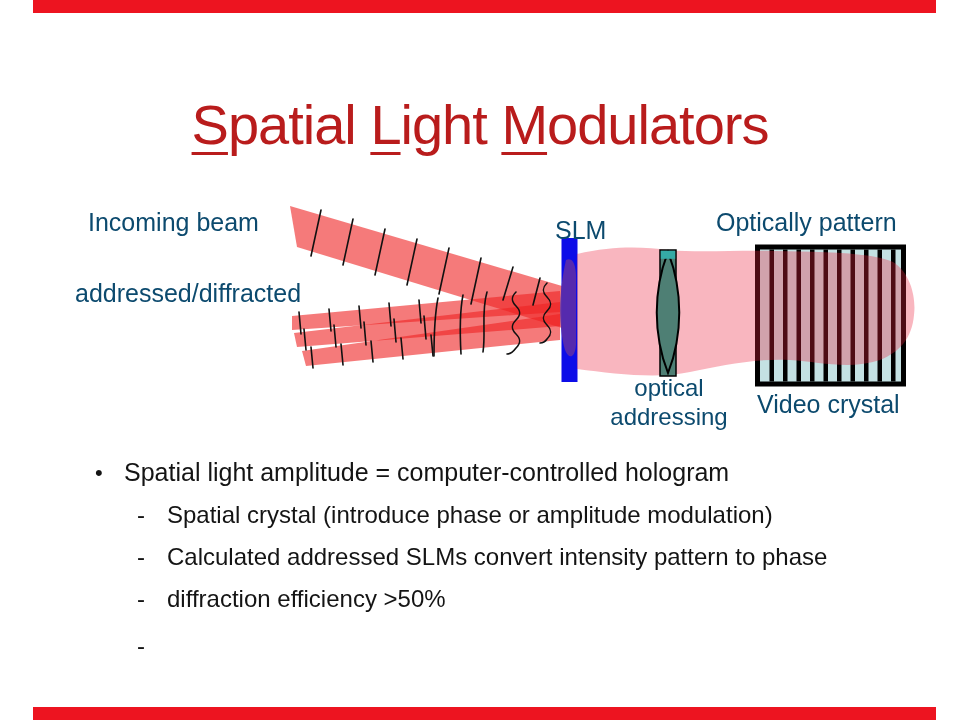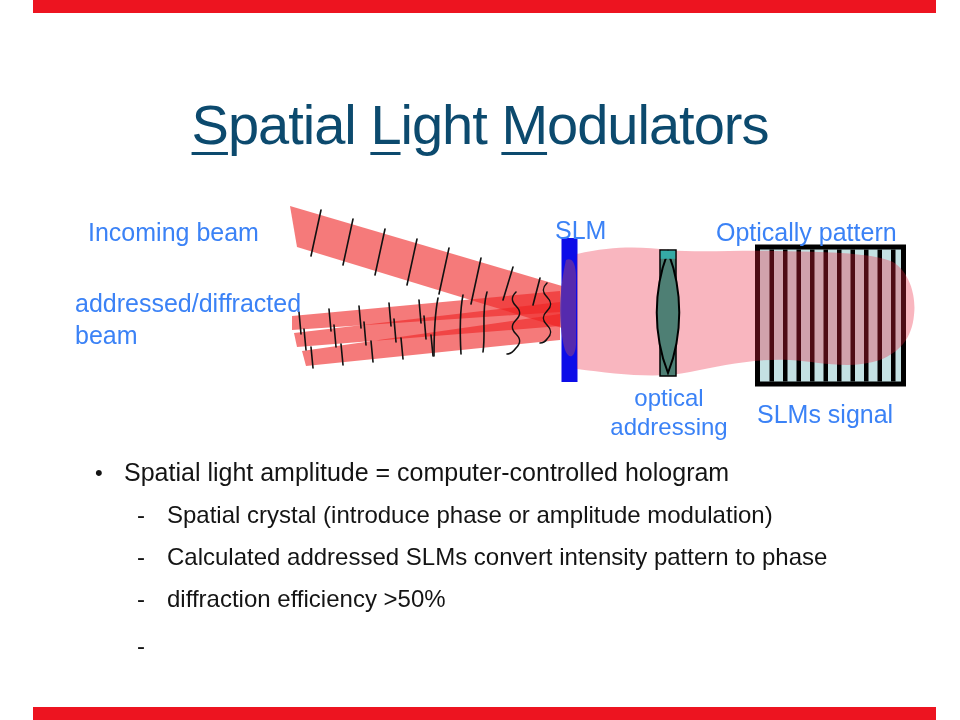--- a/index.html
+++ b/index.html
@@ -12,29 +12,29 @@
   .red-bar{
     position:absolute;left:33px;width:903px;height:13px;
     background:#ED1420;
   }
   .red-bar.top{top:0;}
   .red-bar.bottom{bottom:0;}
   .slide-title{
     position:absolute;top:92px;left:0;right:0;
     text-align:center;
     font-size:56px;font-weight:400;letter-spacing:-1px;
-    color:#0c4a6e;white-space:nowrap;
+    color:#b91c1c;white-space:nowrap;
   }
   .slide-title .u{
     text-decoration:underline;
     text-decoration-thickness:3px;
     text-underline-offset:8px;
   }
   .dlabel{
-    position:absolute;font-size:25px;color:#3b82f6;white-space:nowrap;line-height:1.26;margin-top:10px;
+    position:absolute;font-size:25px;color:#0c4a6e;white-space:nowrap;line-height:1.26;
   }
   .dlabel.center{text-align:center;white-space:normal;line-height:1.2;}
   svg.diagram{position:absolute;left:0;top:0;}
   .bullets{position:absolute;left:0;top:0;width:960px;}
   .brow{position:absolute;display:flex;align-items:flex-start;white-space:nowrap;}
   .brow .mark{flex:0 0 auto;}
   .b1{left:95px;font-size:25px;}
   .b1 .mark{width:29px;font-size:22px;padding-top:2px;}
   .b2{left:137px;font-size:24px;}
   .b2 .mark{width:30px;}
@@ -126,35 +126,34 @@
 
   <g>
     <rect x="660" y="250" width="16" height="126" stroke="#000000" stroke-width="1.5" fill="#4E7F74"></rect>
     <path d="M668,252 C 653,290 653,335 668,373 C 683,335 683,290 668,252 Z" stroke="#000000" stroke-width="2" fill="#4E7F74"></path>
     <rect x="660.8" y="250.8" width="14.4" height="8" fill="#35AAA5"></rect>
   </g>
 </svg>
 
 <div class="dlabel" style="left:88px;top:207px;">Incoming beam</div>
 
-<div class="dlabel" style="left:555px;top:205px;">SLM</div>
+<div class="dlabel" style="left:555px;top:215px;">SLM</div>
 
 <div class="dlabel" style="left:716px;top:207px;">Optically pattern</div>
 
 <div class="dlabel" style="left:75px;top:278px;">
   <div>addressed/diffracted</div>
-  <div>beam</div>
 </div>
 
 <div class="dlabel center" style="left:584px;top:374px;width:170px;font-size:24px;">
   <div>optical</div>
   <div>addressing</div>
 </div>
 
-<div class="dlabel" style="left:757px;top:389px;">SLMs signal</div>
+<div class="dlabel" style="left:757px;top:389px;">Video crystal</div>
 
 <div class="bullets">
   <div class="brow b1" style="top:458px;">
     <span class="mark">•</span>
     <span>Spatial light amplitude = computer-controlled hologram</span>
   </div>
   <div class="brow b2" style="top:501px;">
     <span class="mark">-</span>
     <span>Spatial crystal (introduce phase or amplitude modulation)</span>
   </div>

